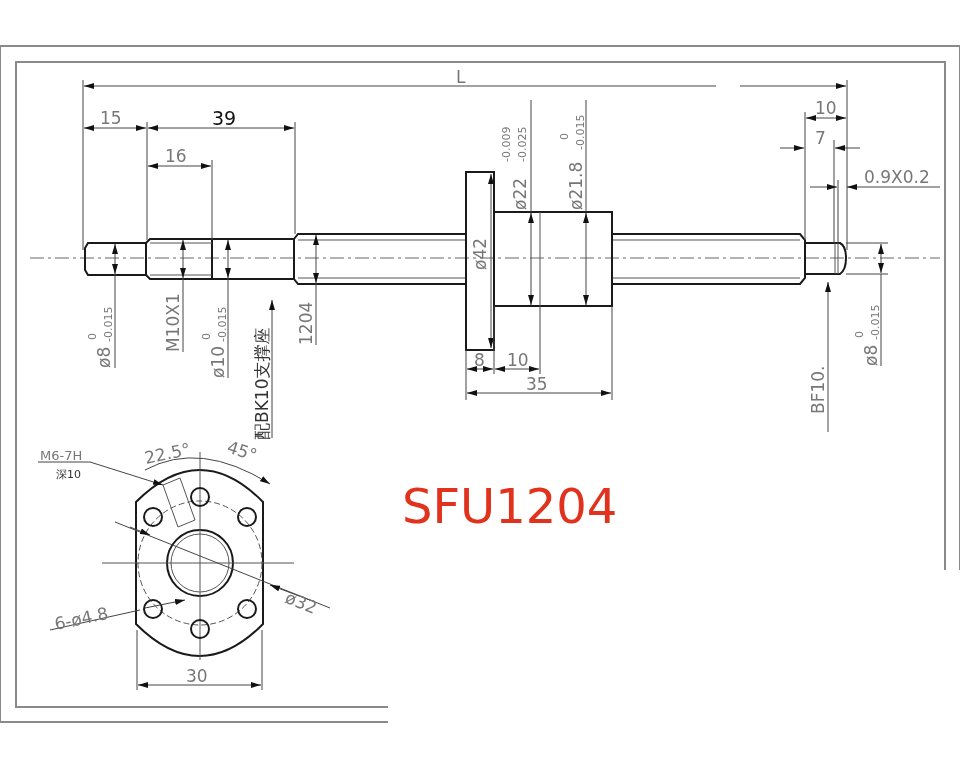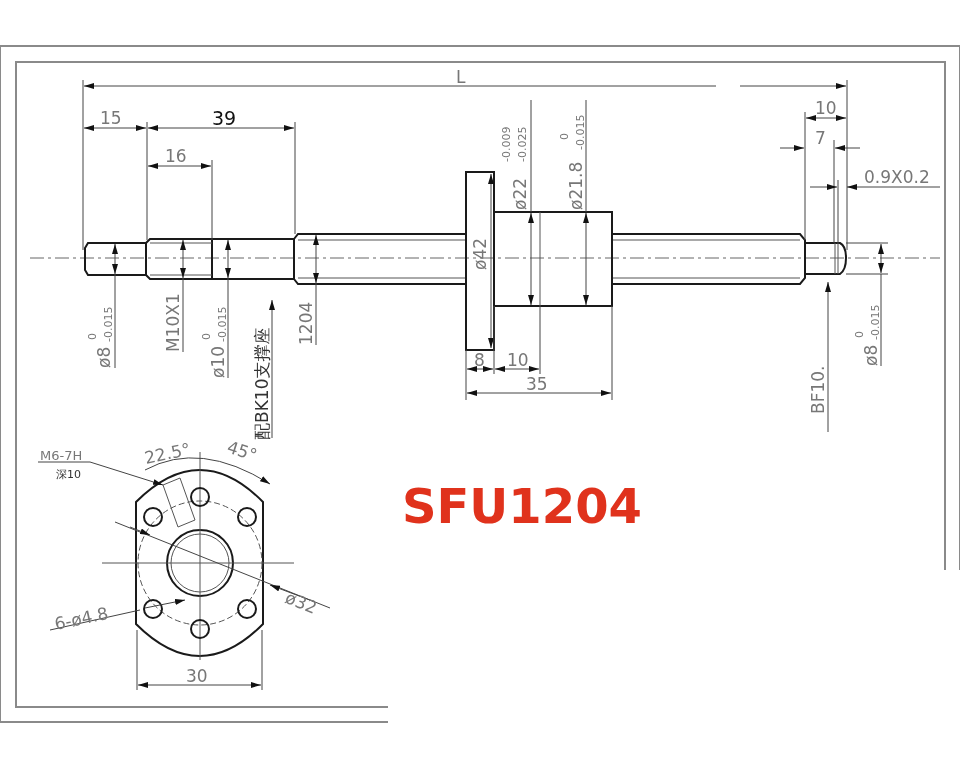--- a/index.html
+++ b/index.html
@@ -6,21 +6,21 @@
   body { width: 960px; height: 768px; position: relative; overflow: hidden; font-family: "DejaVu Sans", sans-serif; }
   svg { position: absolute; left: 0; top: 0; }
   .frame { fill: none; stroke: #8a8a8a; stroke-width: 2; }
   .part { fill: none; stroke: #1a1a1a; stroke-width: 2; }
   .thin { fill: none; stroke: #555; stroke-width: 1; }
   .center { fill: none; stroke: #666; stroke-width: 1; stroke-dasharray: 14 4 3 4; }
   .dim { fill: none; stroke: #444; stroke-width: 1; }
   .dimtext { fill: #777; font-family: "DejaVu Sans", sans-serif; font-size: 17px; }
   .dimtext-dark { fill: #111; font-family: "DejaVu Sans", sans-serif; font-size: 19px; }
   .small { font-size: 11px; }
-  .title { position: absolute; left: 402px; top: 478px; color: #e0321c; font-family: "DejaVu Sans", sans-serif; font-size: 48px; letter-spacing: 0px; font-weight: bold; }
+  .title { position: absolute; left: 402px; top: 478px; color: #e0321c; font-family: "DejaVu Sans", sans-serif; font-size: 48px; letter-spacing: 0px; }
 </style>
 </head>
 <body>
 
 <svg width="960" height="768" viewBox="0 0 960 768">
   <defs>
     <marker id="arr" viewBox="0 0 10 6" refX="10" refY="3" markerWidth="10" markerHeight="6" orient="auto-start-reverse">
       <path d="M0,0 L10,3 L0,6 Z" fill="#111"></path>
     </marker>
   </defs>

